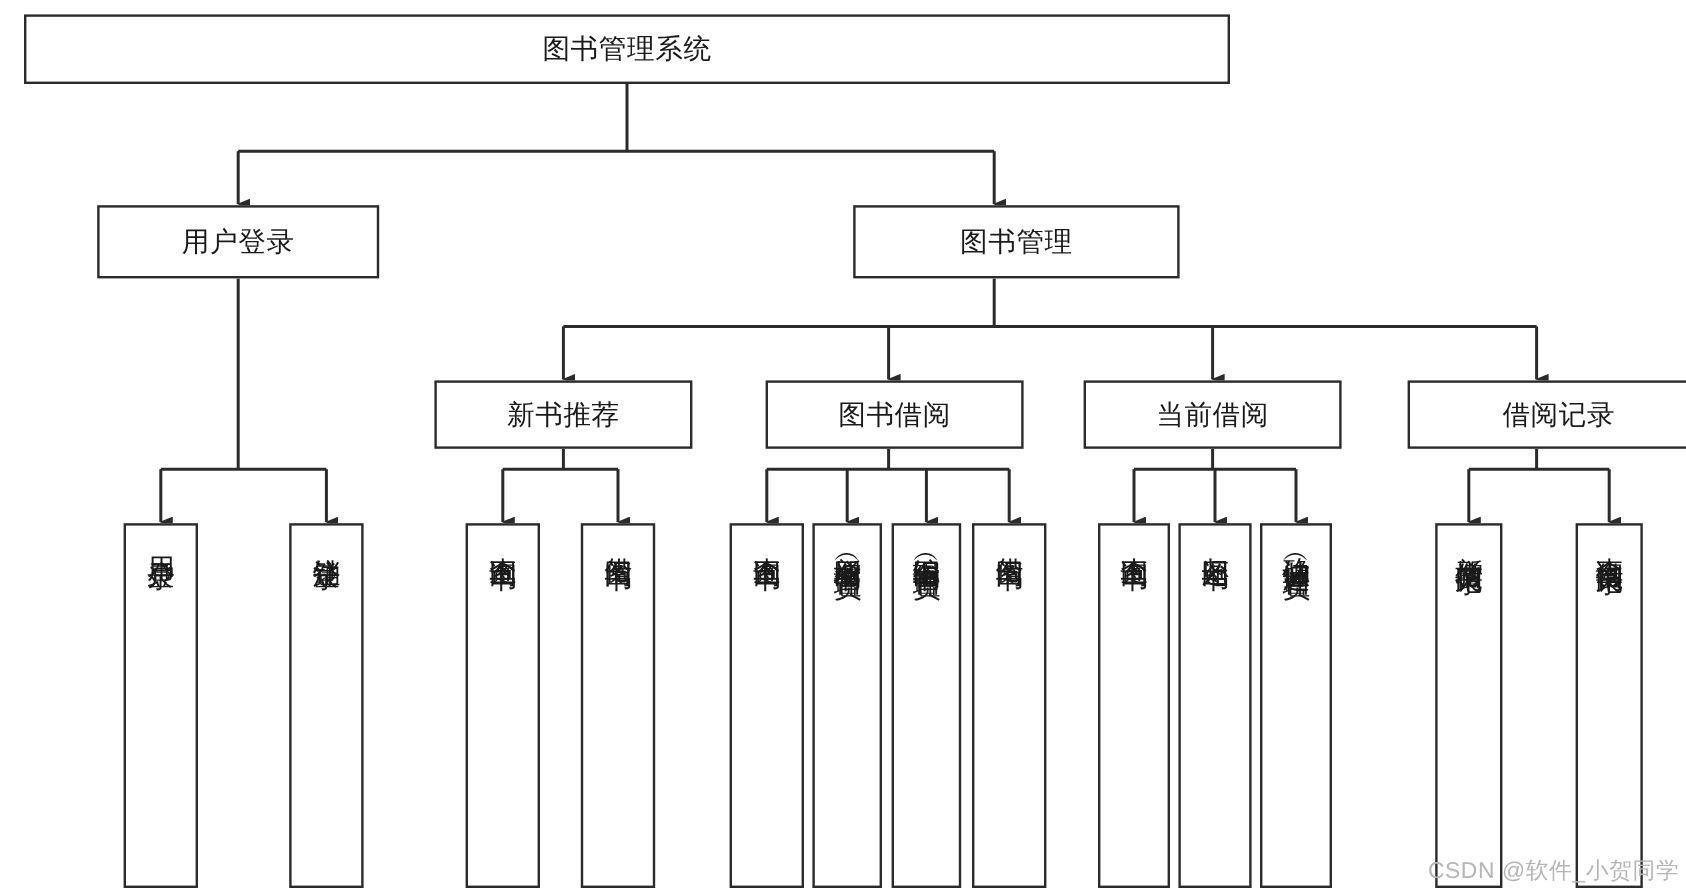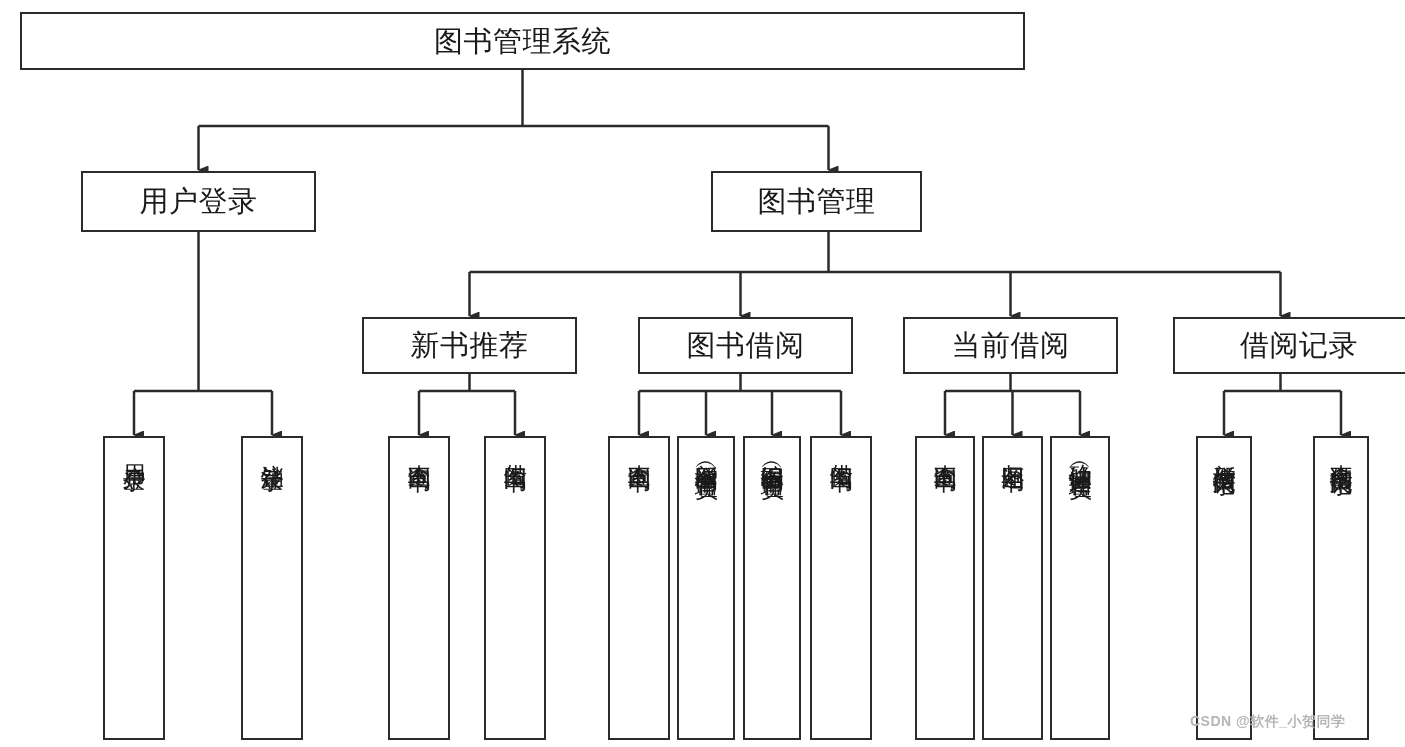--- a/index.html
+++ b/index.html
@@ -29,47 +29,46 @@
     box-sizing: border-box;
     background: #ffffff;
     border: 2.5px solid #2b2b2b;
     display: flex;
     align-items: center;
     justify-content: center;
     color: #1a1a1a;
   }
   .node-box.horizontal .node-label {
     writing-mode: horizontal-tb;
-    font-size: 29px;
+    font-size: 23px;
     letter-spacing: 0.5px;
     line-height: 1.2;
     white-space: nowrap;
   }
   .node-box.vertical {
     align-items: flex-start;
     justify-content: center;
     padding-top: 8px;
   }
   .node-box.vertical .node-label {
     writing-mode: vertical-rl;
     text-orientation: upright;
     font-size: 23px;
     line-height: 1.28;
     letter-spacing: 2px;
     white-space: nowrap;
     text-align: center;
   }
   .watermark {
     position: absolute;
-    font-size: 14px;
+    font-size: 19px;
     color: #b6b6b6;
     white-space: nowrap;
     letter-spacing: 0.5px;
     pointer-events: none;
-    font-weight: bold;
   }
 </style>
 </head>
 <body>
 
 <div id="diagram-root">
   <svg id="diagram-svg" viewBox="0 0 1405 747">
     <defs>
       <marker id="arrowhead" markerWidth="9" markerHeight="11" refX="4.5" refY="10" orient="auto" markerUnits="userSpaceOnUse">
         <path d="M 0 0 L 9 0 L 4.5 11 Z" fill="#2b2b2b"></path>
@@ -111,21 +110,21 @@
         <line x1="1341" y1="391" x2="1341" y2="435" stroke="#2b2b2b" stroke-width="2.5" marker-end="url(#arrowhead)"></line>
       </g>
   </svg>
   <div id="node-layer">
       <div class="node-box horizontal" style="left: 20px; top: 12px; width: 1005px; height: 58px;">
         <span class="node-label">图书管理系统</span>
       </div>
       <div class="node-box horizontal" style="left: 81px; top: 171px; width: 235px; height: 61px;">
         <span class="node-label">用户登录</span>
       </div>
-      <div class="node-box horizontal" style="left: 711px; top: 171px; width: 211px; height: 61px;">
+      <div class="node-box horizontal" style="left: 711px; top: 171px; width: 272px; height: 61px;">
         <span class="node-label">图书管理</span>
       </div>
       <div class="node-box horizontal" style="left: 362px; top: 317px; width: 215px; height: 57px; align-items: center;">
         <span class="node-label">新书推荐</span>
       </div>
       <div class="node-box horizontal" style="left: 638px; top: 317px; width: 215px; height: 57px;">
         <span class="node-label">图书借阅</span>
       </div>
       <div class="node-box horizontal" style="left: 903px; top: 317px; width: 215px; height: 57px; justify-content: center;">
         <span class="node-label">当前借阅</span>

